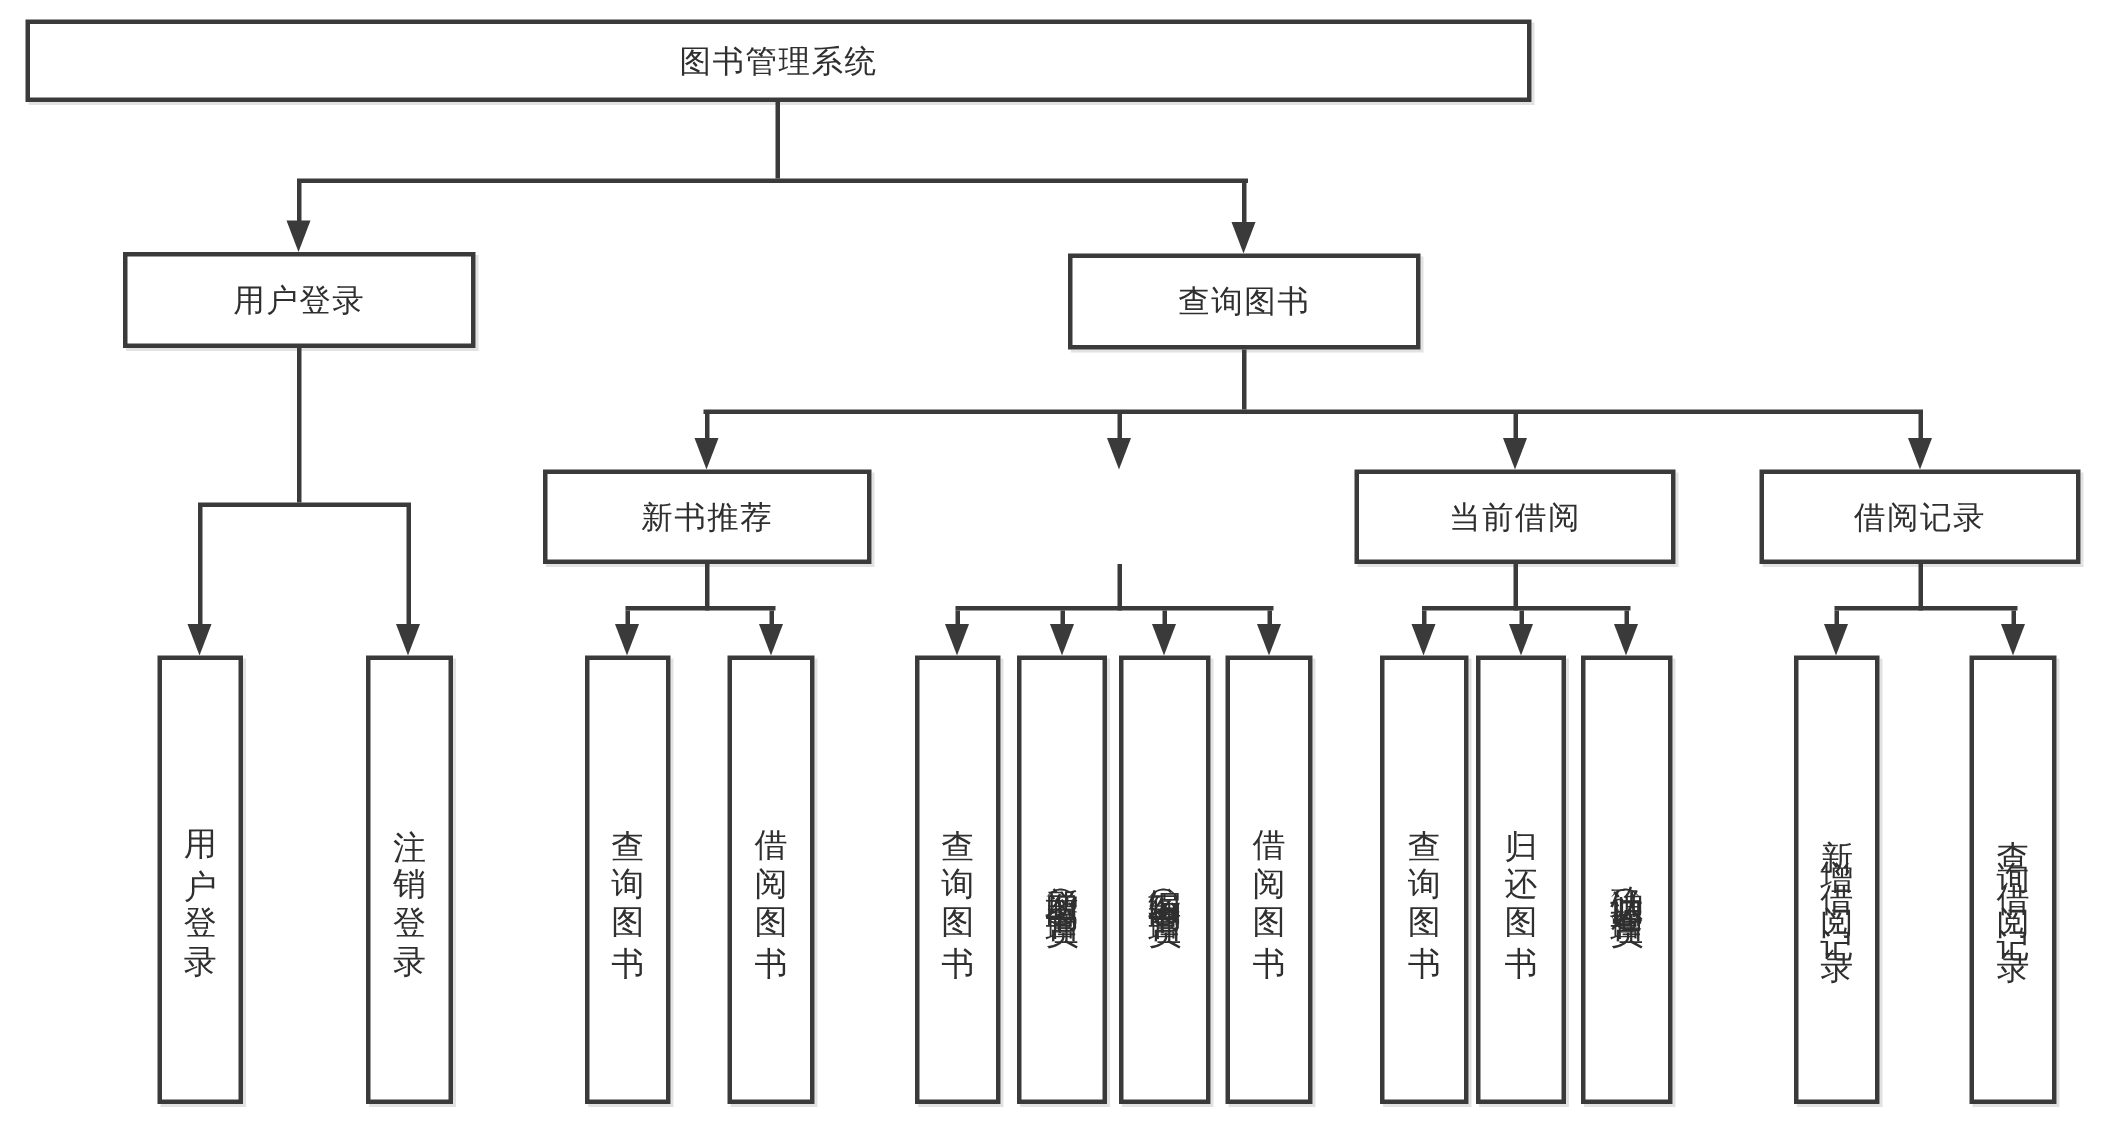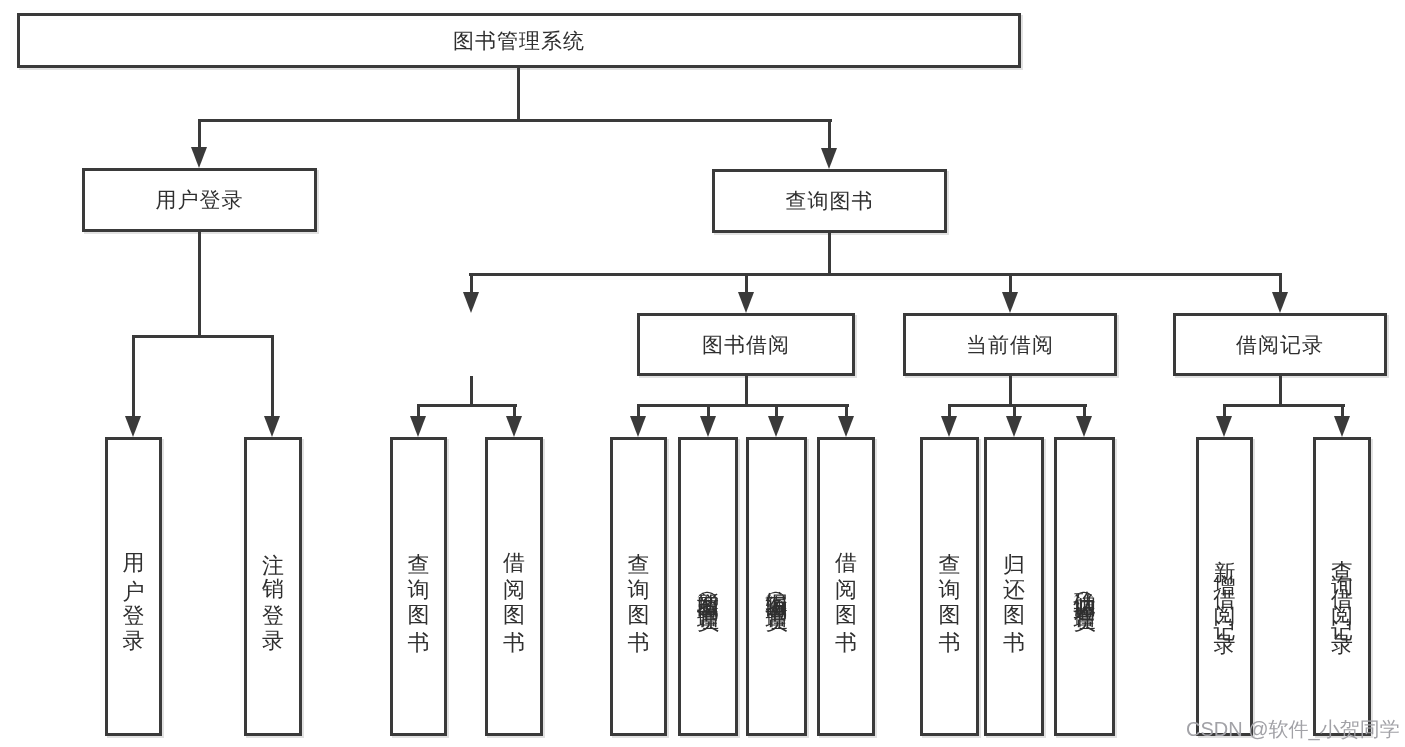--- a/index.html
+++ b/index.html
@@ -86,22 +86,22 @@
   <div class="hline" style="left:469px;top:273px;width:813px"></div>
   <div class="vline" style="left:470px;top:276px;height:16px"></div>
   <div class="arrow" style="left:463px;top:292px"></div>
   <div class="vline" style="left:745px;top:276px;height:16px"></div>
   <div class="arrow" style="left:738px;top:292px"></div>
   <div class="vline" style="left:1009px;top:276px;height:16px"></div>
   <div class="arrow" style="left:1002px;top:292px"></div>
   <div class="vline" style="left:1279px;top:276px;height:16px"></div>
   <div class="arrow" style="left:1272px;top:292px"></div>
 
-  <div class="box hbox" style="left:637px;top:313px;width:218px;height:63px">
-    <span>图书借阅</span>
+  <div class="box hbox" style="left:362px;top:313px;width:219px;height:63px">
+    <span>新书推荐</span>
   </div>
   <div class="box hbox" style="left:1173px;top:313px;width:214px;height:63px">
     <span>借阅记录</span>
   </div>
   <div class="box hbox" style="left:903px;top:313px;width:214px;height:63px">
     <span>当前借阅</span>
   </div>
 
   <div class="vline" style="left:470px;top:376px;height:31px"></div>
   <div class="hline" style="left:417px;top:404px;width:100px"></div>
@@ -174,15 +174,14 @@
     <span class="vtext ls-tight">确认归还（管理员）</span>
   </div>
 
   <div class="box leaf" style="left:1196px;width:57px">
     <span class="vtext ls-mid">新增借阅记录</span>
   </div>
   <div class="box leaf" style="left:1313px;width:58px">
     <span class="vtext ls-mid">查询借阅记录</span>
   </div>
 
-  <div class="watermark">CSDN @软件_小贺同学</div>
 
 </div>
 
 </body></html>

